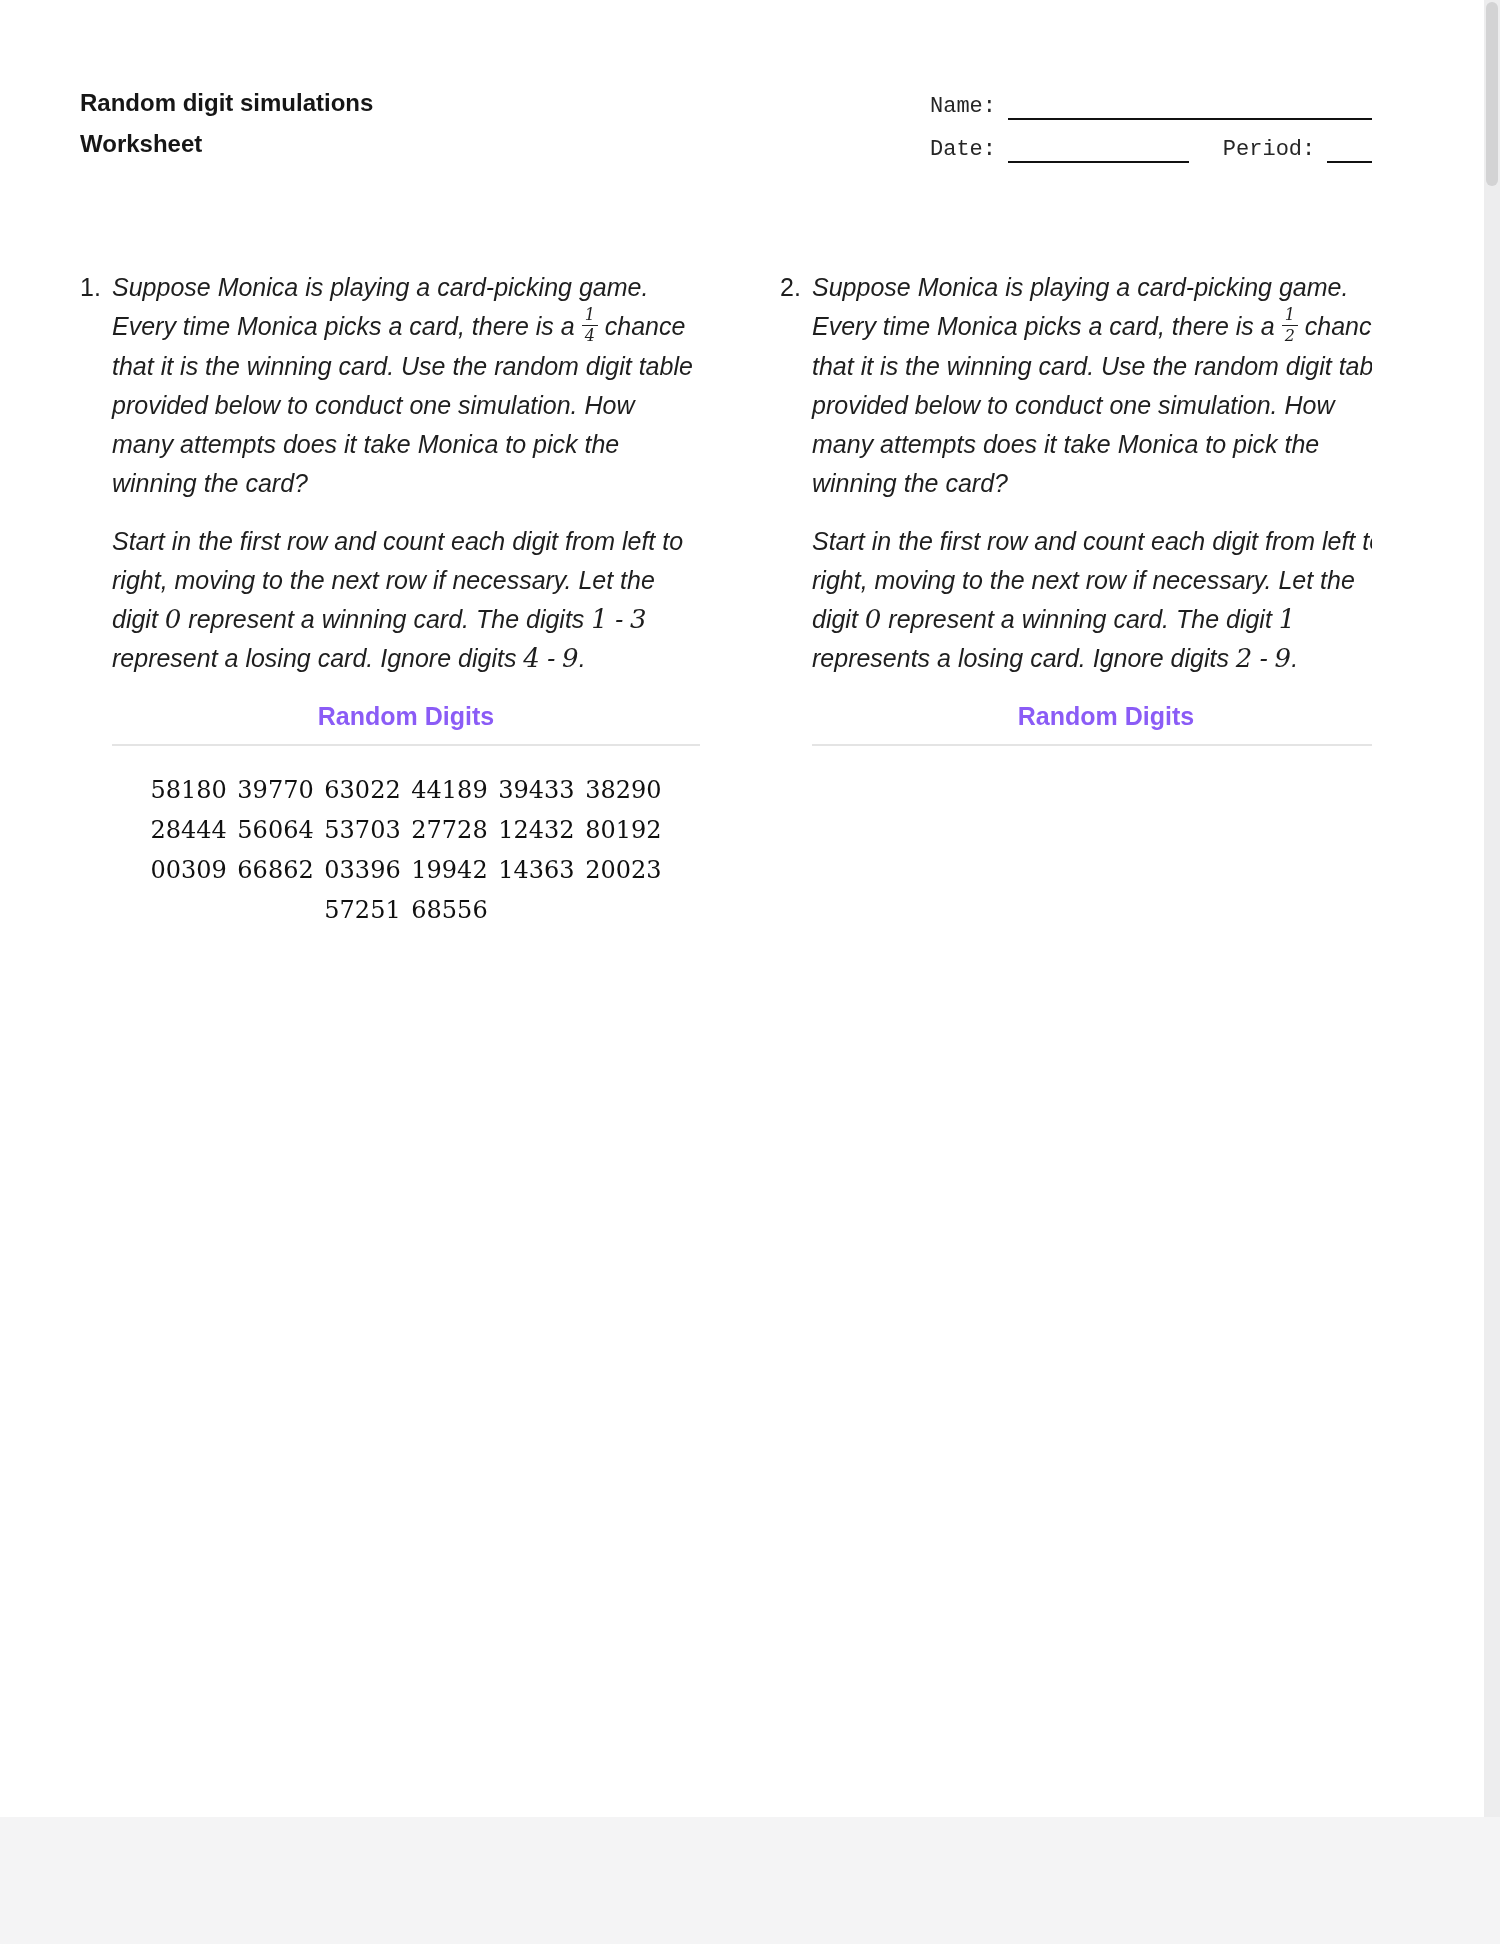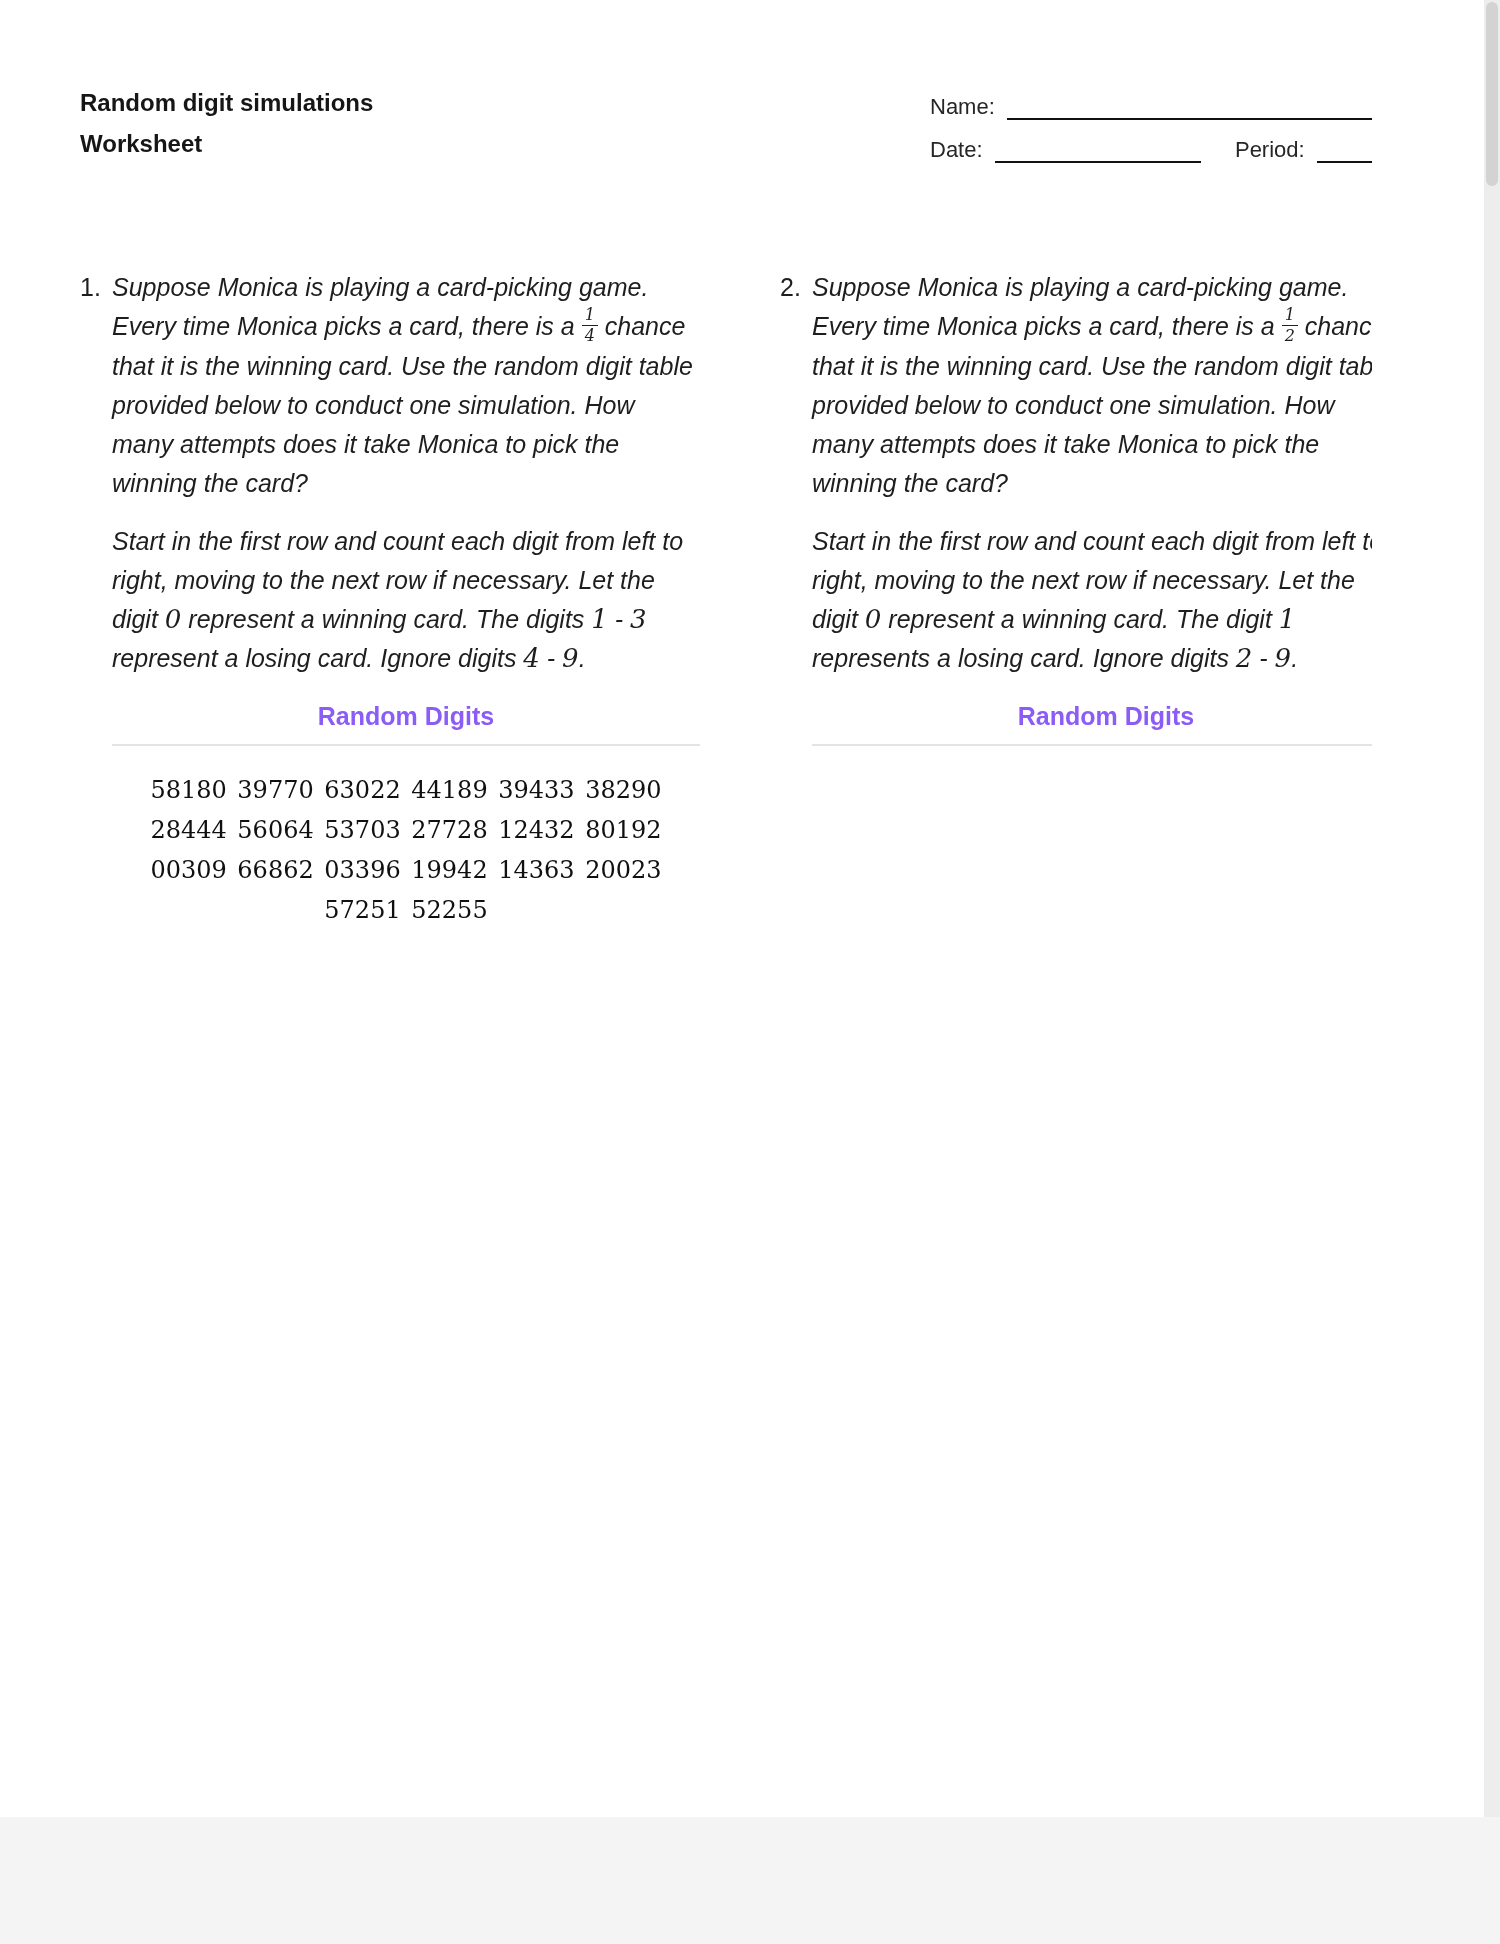--- a/index.html
+++ b/index.html
@@ -14,21 +14,21 @@
     background:#ffffff; overflow:hidden;
   }
   .bottom-band { position:absolute; left:0; top:1817px; width:1500px; height:127px; background:#f4f4f5; }
   .scroll-track { position:absolute; right:0; top:0; width:16px; height:1817px; background:#ededee; }
   .scroll-thumb { position:absolute; left:2px; top:2px; width:12px; height:184px; border-radius:6px; background:#d3d3d4; }
 
   .header-title { position:absolute; left:80px; top:82px; font-weight:bold; font-size:24px; line-height:41px; color:#161616; }
 
   .fill-block { position:absolute; left:930px; top:94px; width:472px; font-size:22px; color:#262626; }
   .fill-row { display:flex; align-items:flex-end; margin-bottom:17px; }
-  .fill-label { line-height:26px; }
+  .fill-label { line-height:26px;font-family:Liberation Mono, monospace; }
   .blank { border-bottom:2px solid #111; height:24px; }
   .blank-name { flex:1; margin-left:12px; }
   .blank-date { width:208px; margin-left:12px; }
   .blank-period { width:86px; margin-left:12px; }
   .period-label { margin-left:34px; }
 
   .columns { position:absolute; left:80px; top:268px; display:flex; gap:80px; }
   .col { width:620px; }
   .problem { display:flex; }
   .pnum { width:32px; flex:none; font-size:25px; line-height:39px; color:#1e1e1e; }
@@ -83,21 +83,21 @@
                   <span class="num">1</span>
                   <span class="den">4</span>
                 </span> chance that it is the winning card. Use the random digit table provided below to conduct one simulation. How many attempts does it take Monica to pick the winning the card?</p>
             <p class="para">Start in the first row and count each digit from left to right, moving to the next row if necessary. Let the digit <span class="math">0</span> represent a winning card. The digits <span class="math">1</span> - <span class="math">3</span> represent a losing card. Ignore digits <span class="math">4</span> - <span class="math">9</span>.</p>
             <div class="table-title">Random Digits</div>
             <div class="table-rule"></div>
             <div class="digits">
               <div>58180 39770 63022 44189 39433 38290</div>
               <div>28444 56064 53703 27728 12432 80192</div>
               <div>00309 66862 03396 19942 14363 20023</div>
-              <div>57251 52255</div>
+              <div>57251 68556</div>
             </div>
           </div>
         </div>
       </div>
 
       <div class="col">
         <div class="problem">
           <div class="pnum">2.</div>
           <div class="pbody">
             <p class="para">Suppose Monica is playing a card-picking game. Every time Monica picks a card, there is a <span class="frac">

